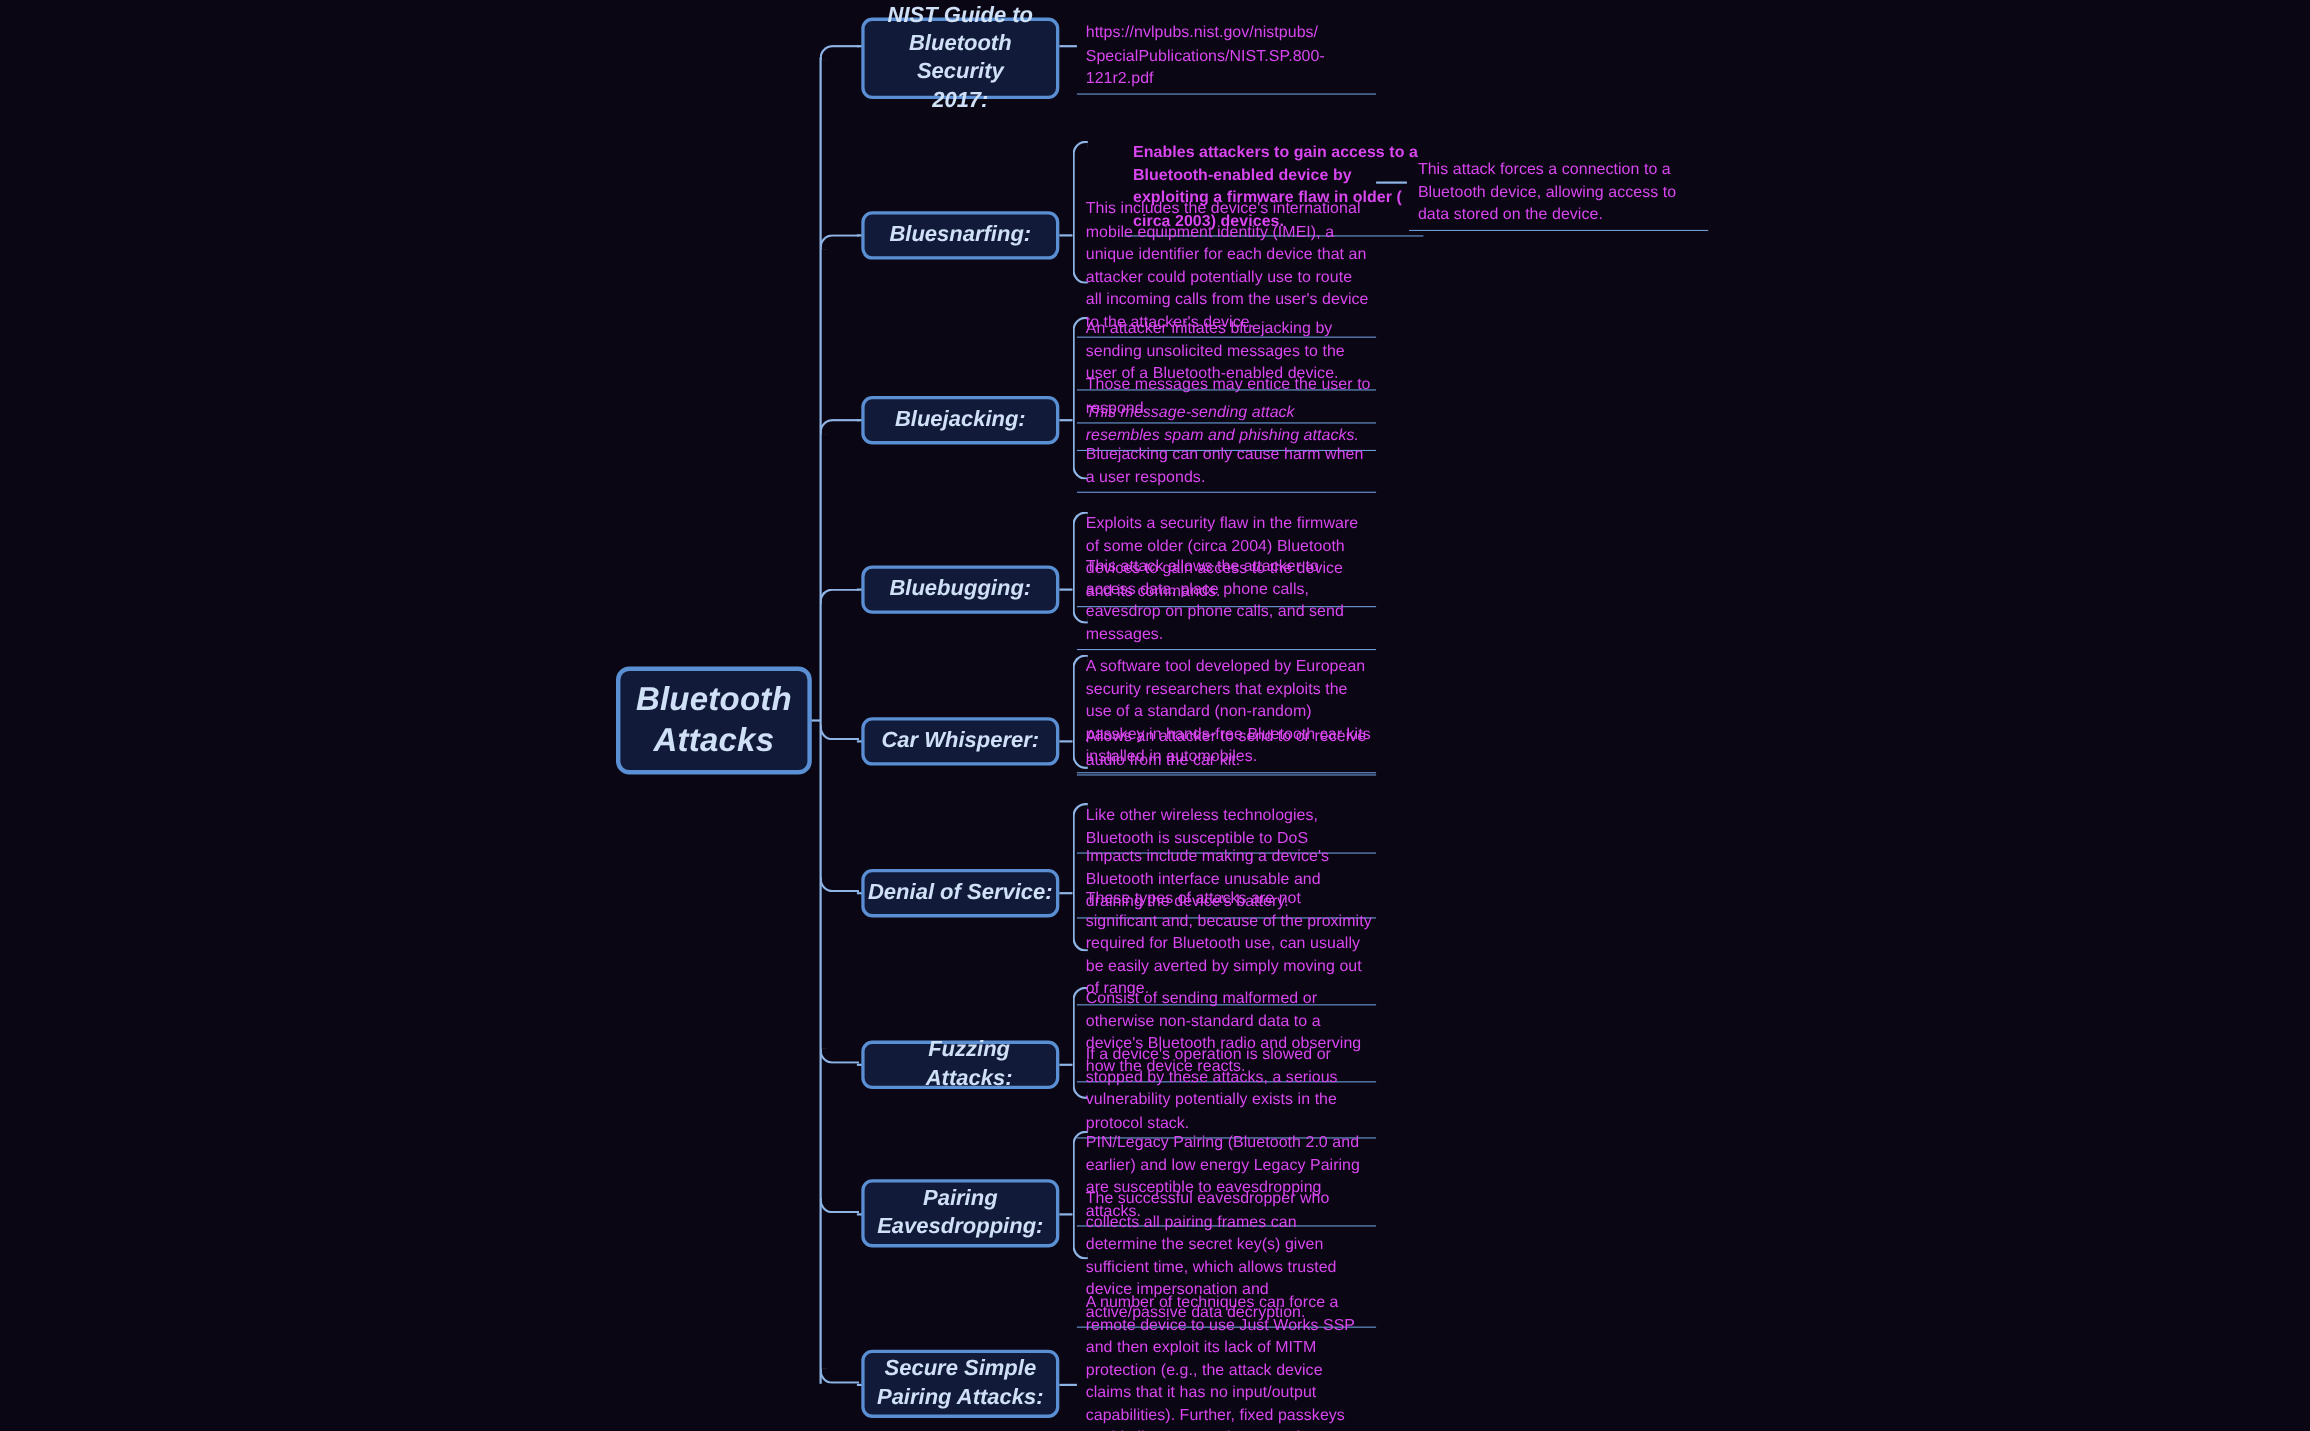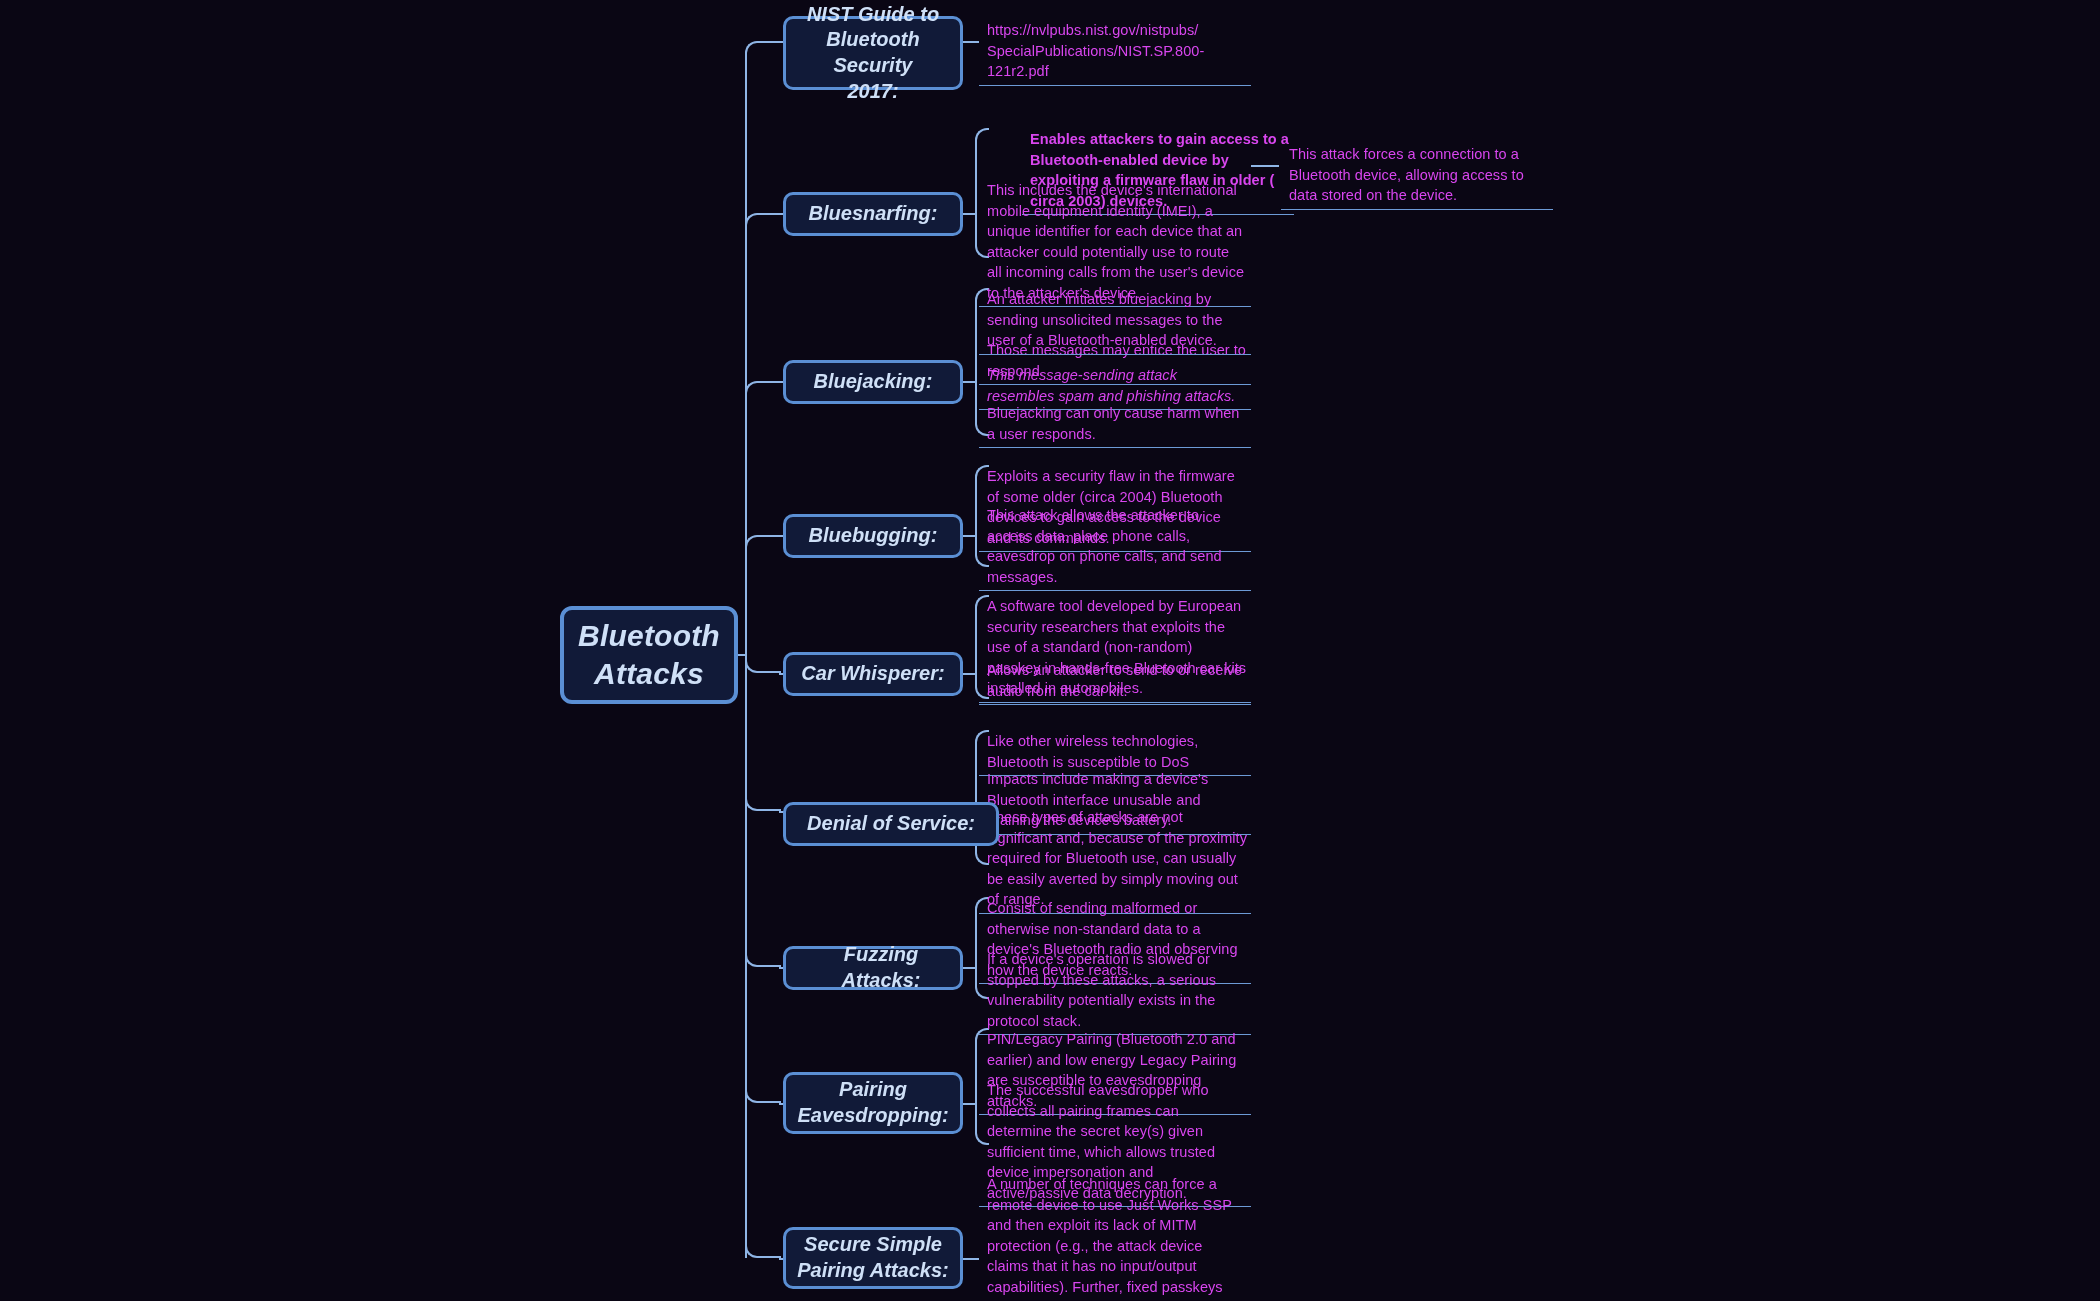--- a/index.html
+++ b/index.html
@@ -144,21 +144,21 @@
     <span>Car Whisperer:</span>
   </div>
   <div class="stub" style="left:963px; top:673px; width:12px;"></div>
   <div class="bracket" style="left:975px; top:595px; width:14px; height:104px;"></div>
 
   <div class="leaf" style="left:979px; top:595px; width:272px;">A software tool developed by European security researchers that exploits the use of a standard (non-random) passkey in hands-free Bluetooth car kits installed in automobiles.</div>
   <div class="leaf" style="left:979px; top:659px; width:272px;">Allows an attacker to send to or receive audio from the car kit.</div>
 
   <div class="elbow" style="left:745px; top:797px; width:36px; height:14px; border-bottom-width:2px; border-left-width:2px; border-radius:0 0 0 12px; top:797px;"></div>
   <div class="wire h" style="left:779px; top:811px; width:6px;"></div>
-  <div class="node branch" style="left:783px; top:790px; width:216px; height:44px;margin-top:12px;">
+  <div class="node branch" style="left:783px; top:790px; width:180px; height:44px;">
     <span>Denial of Service:</span>
   </div>
   <div class="stub" style="left:963px; top:811px; width:12px;"></div>
   <div class="bracket" style="left:975px; top:730px; width:14px; height:135px;"></div>
 
   <div class="leaf" style="left:979px; top:730px; width:272px;">Like other wireless technologies, Bluetooth is susceptible to DoS</div>
   <div class="leaf" style="left:979px; top:768px; width:272px;">Impacts include making a device's Bluetooth interface unusable and draining the device's battery.</div>
   <div class="leaf" style="left:979px; top:806px; width:272px;">These types of attacks are not significant and, because of the proximity required for Bluetooth use, can usually be easily averted by simply moving out of range.</div>
 
   <div class="elbow" style="left:745px; top:953px; width:36px; height:14px; border-bottom-width:2px; border-left-width:2px; border-radius:0 0 0 12px;"></div>

